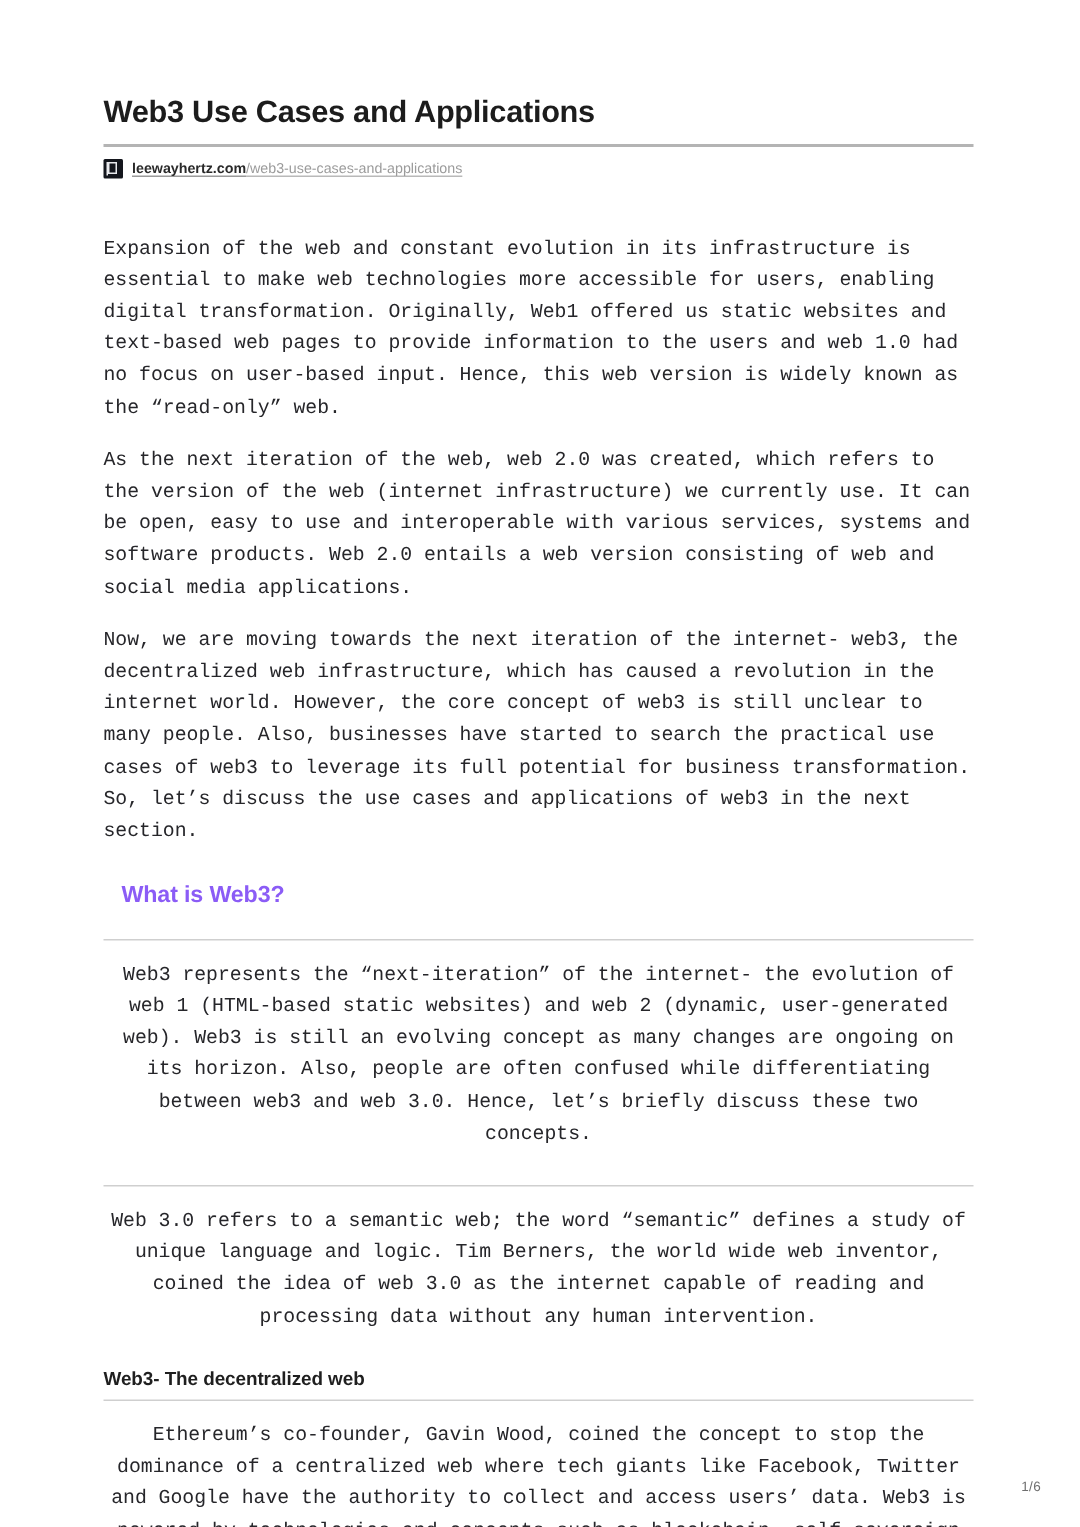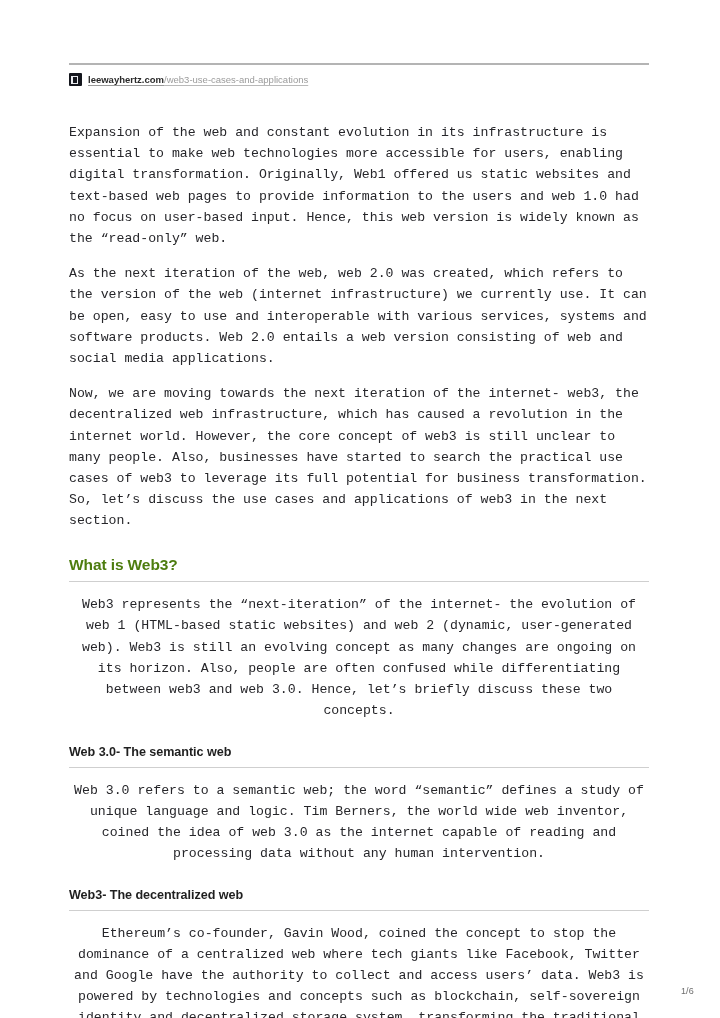--- a/index.html
+++ b/index.html
@@ -124,23 +124,23 @@
   .para + .para { margin-top: 14px; }
 
   
   .section {
     margin-top: 24px;
   }
   .section-h2 {
     font-family: "Liberation Sans", "DejaVu Sans", sans-serif;
     font-size: 15.5px;
     font-weight: bold;
-    color: #4d7c0f;
+    color: #8b5cf6;
     letter-spacing: -0.1px;
-    margin: 0;
+    margin: 12px;
     padding: 0 0 7px 0;
     line-height: 1.2;
   }
   .section-h3 {
     font-family: "Liberation Sans", "DejaVu Sans", sans-serif;
     font-size: 12.6px;
     font-weight: bold;
     color: #1f1f1f;
     letter-spacing: -0.05px;
     margin: 0;
@@ -166,20 +166,21 @@
     color: #6e6e6e;
     letter-spacing: 0.2px;
   }
 </style>
 </head>
 <body>
 
 <div class="page">
   <div class="content">
 
+    <h1 class="doc-title">Web3 Use Cases and Applications</h1>
 
     <div class="title-rule"></div>
 
     <div class="source-line">
       <span class="favicon"></span>
       <span class="url-text"><span class="url-domain">leewayhertz.com</span><span class="url-path">/web3-use-cases-and-applications</span></span>
     </div>
 
     <div class="block-spacer-first"></div>
 
@@ -187,21 +188,20 @@
     <p class="para">As the next iteration of the web, web 2.0 was created, which refers to the version of the web (internet infrastructure) we currently use. It can be open, easy to use and interoperable with various services, systems and software products. Web 2.0 entails a web version consisting of web and social media applications.</p>
     <p class="para">Now, we are moving towards the next iteration of the internet- web3, the decentralized web infrastructure, which has caused a revolution in the internet world. However, the core concept of web3 is still unclear to many people. Also, businesses have started to search the practical use cases of web3 to leverage its full potential for business transformation. So, let’s discuss the use cases and applications of web3 in the next section.</p>
 
     <div class="section">
       <h2 class="section-h2">What is Web3?</h2>
       <div class="section-rule"></div>
       <p class="para section-body">Web3 represents the “next-iteration” of the internet- the evolution of web 1 (HTML-based static websites) and web 2 (dynamic, user-generated web). Web3 is still an evolving concept as many changes are ongoing on its horizon. Also, people are often confused while differentiating between web3 and web 3.0. Hence, let’s briefly discuss these two concepts.</p>
     </div>
 
     <div class="section">
-      <h3 class="section-h3">Web 3.0- The semantic web</h3>
       <div class="section-rule"></div>
       <p class="para section-body">Web 3.0 refers to a semantic web; the word “semantic” defines a study of unique language and logic. Tim Berners, the world wide web inventor, coined the idea of web 3.0 as the internet capable of reading and processing data without any human intervention.</p>
     </div>
 
     <div class="section">
       <h3 class="section-h3">Web3- The decentralized web</h3>
       <div class="section-rule"></div>
       <p class="para section-body">Ethereum’s co-founder, Gavin Wood, coined the concept to stop the dominance of a centralized web where tech giants like Facebook, Twitter and Google have the authority to collect and access users’ data. Web3 is powered by technologies and concepts such as blockchain, self-sovereign identity and decentralized storage system, transforming the traditional concept of data ownership and giving the authority to the users.</p>
     </div>
 

